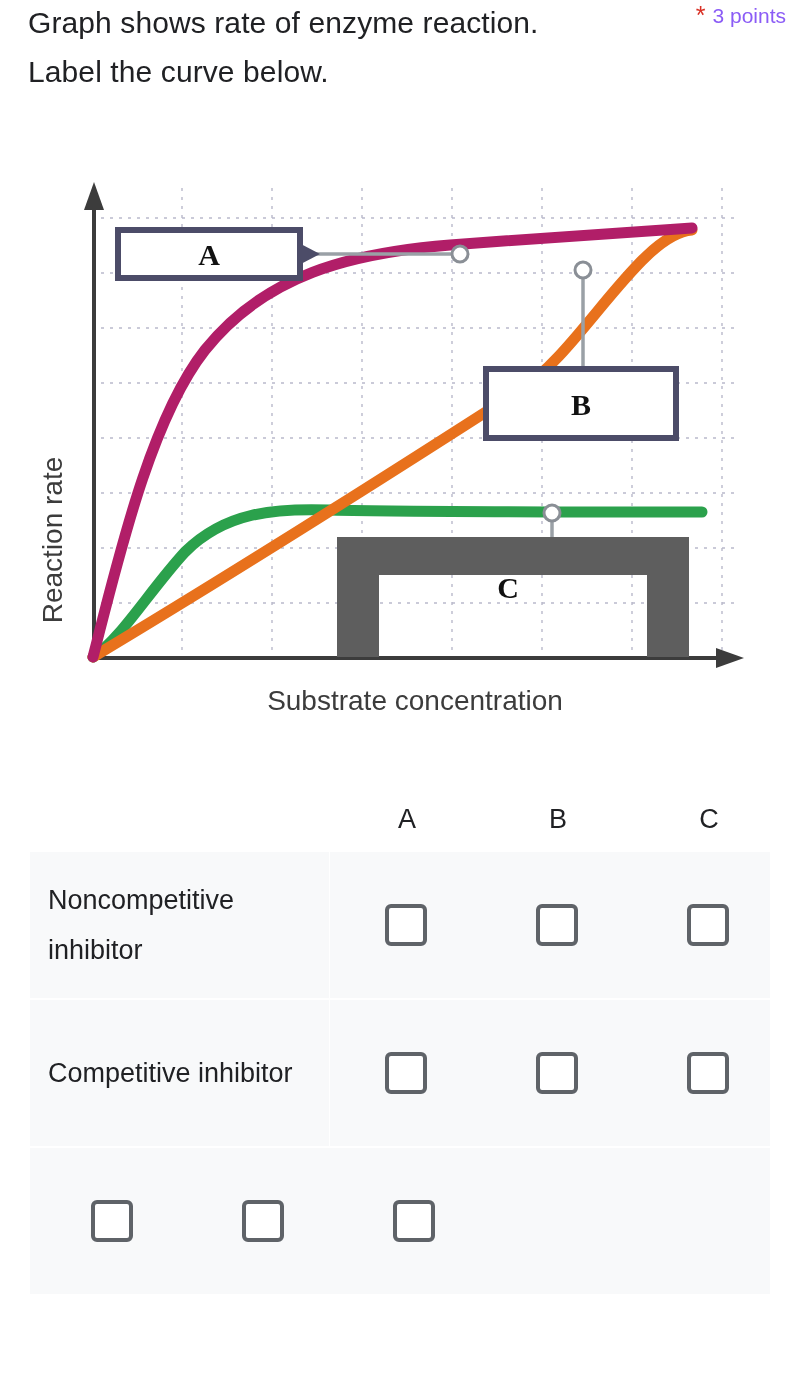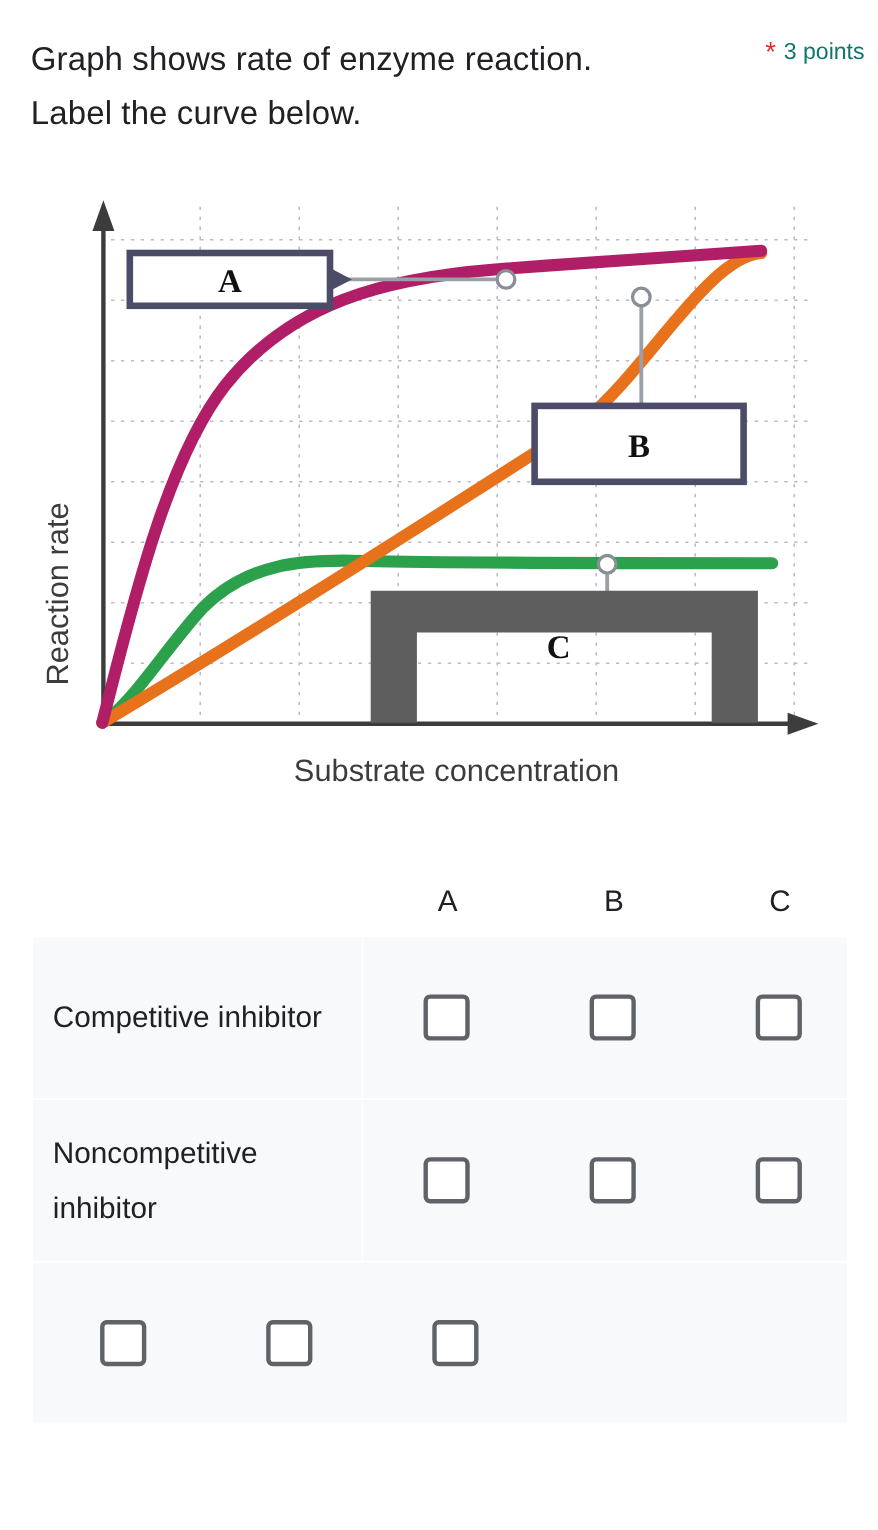--- a/index.html
+++ b/index.html
@@ -16,21 +16,20 @@
     overflow: hidden;
   }
 
   
   .question-block {
     position: absolute;
     left: 0px;
     top: 0px;
     width: 798px;
     height: 110px;
-    margin-top: 32px;
   }
   .question-text {
     position: absolute;
     left: 28px;
     top: -2px;
     width: 530px;
     font-size: 30px;
     line-height: 49px;
     color: #202124;
     font-family: "Liberation Sans", sans-serif;
@@ -45,21 +44,21 @@
     align-items: flex-start;
     gap: 7px;
   }
   .required-asterisk {
     color: #d93025;
     font-size: 25px;
     line-height: 26px;
     font-family: "Liberation Sans", sans-serif;
   }
   .points-label {
-    color: #0f766e;
+    color: #8b5cf6;
     font-size: 21px;
     line-height: 28px;
     font-family: "Liberation Sans", sans-serif;
   }
 
   
   .graph-figure {
     position: absolute;
     left: 0px;
     top: 120px;
@@ -228,36 +227,36 @@
   <div class="col-header-row">
     <div class="col-header c0">A</div>
     <div class="col-header c1">B</div>
     <div class="col-header c2">C</div>
   </div>
 
   <div class="grid-rows">
 
     <div class="grid-row">
       <div class="row-label-cell">
-        <span class="row-label">Competitive inhibitor</span>
+        <span class="row-label">Noncompetitive inhibitor</span>
       </div>
       <div class="checkbox-cell">
         <div class="checkbox"></div>
       </div>
       <div class="checkbox-cell">
         <div class="checkbox"></div>
       </div>
       <div class="checkbox-cell">
         <div class="checkbox"></div>
       </div>
     </div>
 
     <div class="grid-row">
       <div class="row-label-cell">
-        <span class="row-label">Noncompetitive inhibitor</span>
+        <span class="row-label">Competitive inhibitor</span>
       </div>
       <div class="checkbox-cell">
         <div class="checkbox"></div>
       </div>
       <div class="checkbox-cell">
         <div class="checkbox"></div>
       </div>
       <div class="checkbox-cell">
         <div class="checkbox"></div>
       </div>

